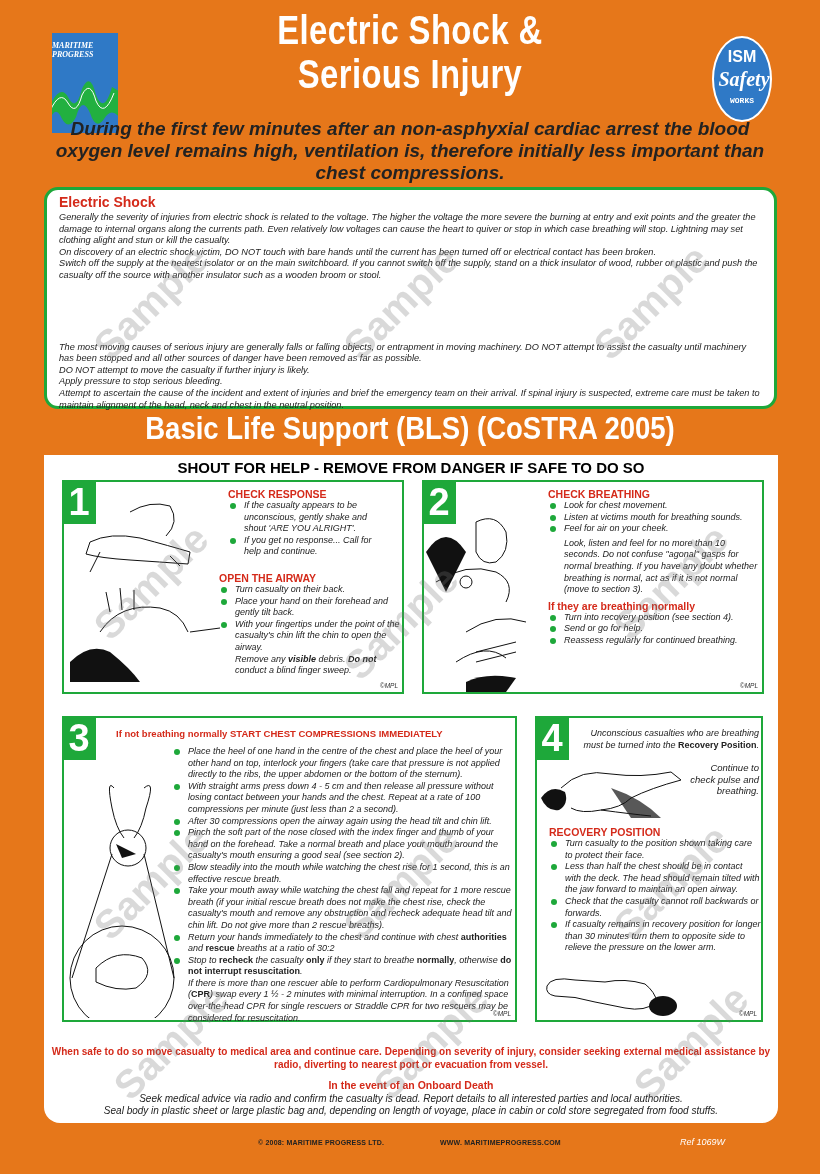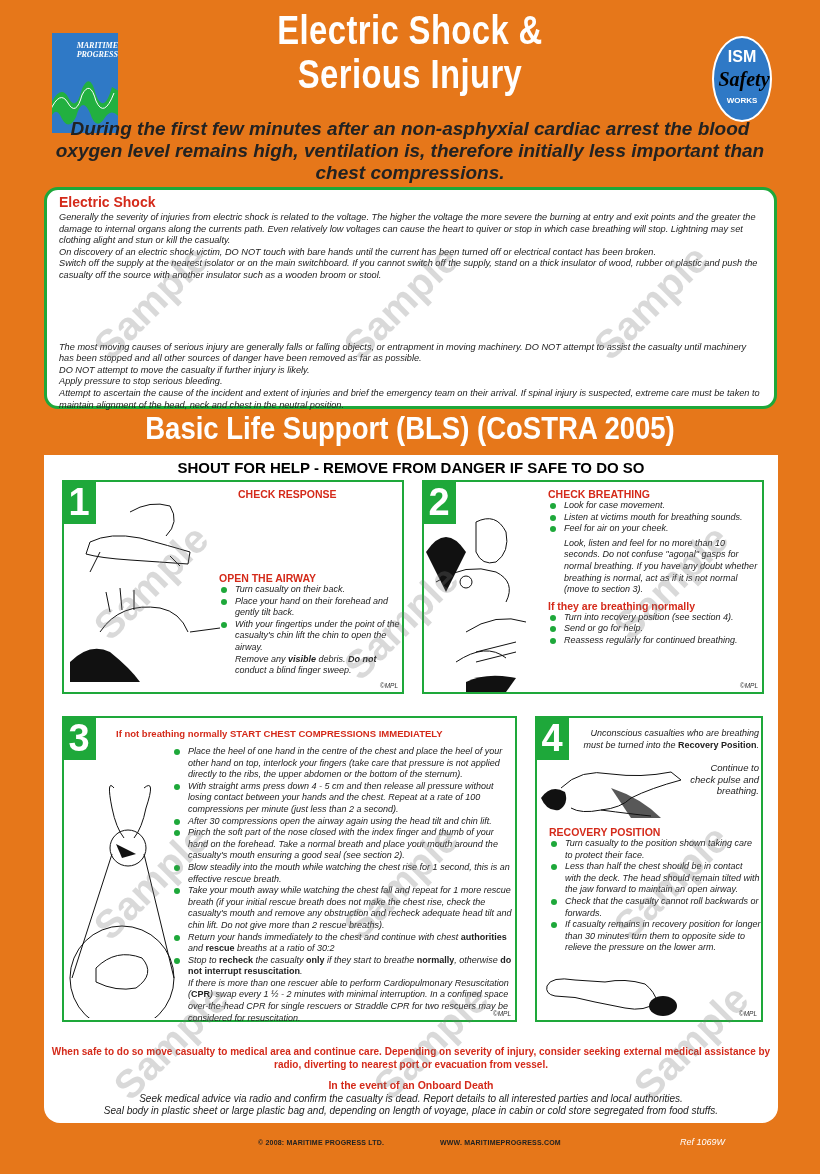--- a/index.html
+++ b/index.html
@@ -1,25 +1,25 @@
 <!DOCTYPE html>
 <html><head>
 <meta charset="utf-8">
 <style>
   * { box-sizing: border-box; margin: 0; padding: 0; }
   body { width: 820px; height: 1174px; background: #e6771a; font-family: "Liberation Sans", sans-serif; position: relative; overflow: hidden; }
   .abs { position: absolute; }
   .title { left: 0; width: 820px; top: 8px; text-align: center; color: #fff; font-family: "Liberation Sans", sans-serif; font-weight: bold; font-size: 40px; line-height: 44px; transform: scaleX(0.82); transform-origin: center; letter-spacing: 0.5px; }
   .subtitle { left: 40px; width: 740px; top: 118px; text-align: center; color: #222; font-style: italic; font-weight: bold; font-size: 19px; line-height: 22px; }
   .logo-mp { left: 52px; top: 33px; width: 66px; height: 100px; background: #2f79c6; }
-  .logo-mp .txt { position: absolute; top: 8px; left: 0; width: 66px; text-align: right; color: #fff; font-family: "Liberation Serif", serif; font-weight: bold; font-size: 8px; line-height: 9px; }
+  .logo-mp .txt { position: absolute; top: 8px; left: 0; width: 66px; text-align: left; color: #fff; font-family: "Liberation Serif", serif; font-weight: bold; font-size: 8px; line-height: 9px; }
   .logo-ism { left: 712px; top: 36px; width: 60px; height: 86px; border-radius: 50%; background: #2f79c6; border: 2px solid #fff; }
   .logo-ism .ism { position: absolute; top: 10px; width: 100%; text-align: center; color: #fff; font-weight: bold; font-size: 16px; }
-  .logo-ism .safety { position: absolute; top: 30px; left: -6px; width: 72px; text-align: center; color: #000000; font-family: "Liberation Serif", serif; font-style: italic; font-weight: bold; font-size: 20px; }
-  .logo-ism .works { position: absolute; top: 58px; width: 100%; text-align: center; color: #fff; font-family: Liberation Sans, sans-serif; font-weight: bold; font-size: 8px; }
+  .logo-ism .safety { position: absolute; top: 30px; left: -6px; width: 72px; text-align: center; color: #ffffff; font-family: "Liberation Serif", serif; font-style: italic; font-weight: bold; font-size: 20px; }
+  .logo-ism .works { position: absolute; top: 58px; width: 100%; text-align: center; color: #fff; font-family: Liberation Mono, monospace; font-weight: bold; font-size: 8px; }
 
   .es-panel { left: 44px; top: 187px; width: 733px; height: 222px; background: #fff; border: 3px solid #1ea83a; border-radius: 14px; padding: 4px 12px; }
   .es-head { color: #d42a1a; font-weight: bold; font-size: 14px; margin-bottom: 2px; }
   .es-text { color: #222; font-style: italic; font-size: 9.2px; line-height: 11.6px; }
   .es-gap { height: 60px; }
 
   .bls-title { left: 0; width: 820px; top: 410px; text-align: center; color: #fff; font-weight: bold; font-size: 32px; transform: scaleX(0.86); transform-origin: center; }
   .main-panel { left: 44px; top: 455px; width: 734px; height: 668px; background: #fff; border-radius: 0 0 16px 16px; }
   .shout { left: 44px; width: 734px; top: 459px; text-align: center; color: #000000; font-weight: bold; font-size: 15px; }
 
@@ -88,22 +88,26 @@
       <path d="M30 60 L20 80"></path>
         <path d="M100 64 L110 74"></path>
       <path d="M30 140 Q50 110 90 116 Q110 120 118 140"></path>
       <path d="M40 120 L36 100"></path>
         <path d="M52 118 L50 96"></path>
         <path d="M64 118 L64 98"></path>
       <path d="M120 140 L150 136"></path>
     </g>
     <path d="M0 170 Q20 150 40 160 Q60 176 70 190 L0 190 Z" fill="#111"></path>
   </svg>
-  <div class="abs" style="left:174px;top:6px;width:162px;">
+  <div class="abs" style="left:164px;top:6px;width:162px;">
     <div class="sec-h">CHECK RESPONSE</div>
+    <ul class="b">
+      <li>If the casualty appears to be unconscious, gently shake and shout 'ARE YOU ALRIGHT'.</li>
+      <li>If you get no response... Call for help and continue.</li>
+    </ul>
   </div>
   <div class="abs" style="left:155px;top:90px;width:182px;">
     <div class="sec-h">OPEN THE AIRWAY</div>
     <ul class="b">
       <li>Turn casualty on their back.</li>
       <li>Place your hand on their forehead and gently tilt back.</li>
       <li>With your fingertips under the point of the casualty's chin lift the chin to open the airway.</li>
     </ul>
     <div class="txt" style="padding-left:16px;"><span>Remove any </span><b>visible</b><span> debris. </span><b>Do not</b><span> conduct a blind finger sweep.</span></div>
   </div>
@@ -121,21 +125,21 @@
       <path d="M30 170 Q60 150 80 166"></path>
       <path d="M50 160 L90 150"></path>
         <path d="M50 170 L90 160"></path>
     </g>
     <path d="M0 60 Q20 30 40 60 Q30 80 20 100 Z" fill="#111"></path>
     <path d="M40 190 Q60 180 90 186 L80 200 L40 200 Z" fill="#111"></path>
   </svg>
   <div class="abs" style="left:124px;top:6px;width:214px;">
     <div class="sec-h">CHECK BREATHING</div>
     <ul class="b">
-      <li>Look for case movement.</li>
+      <li>Look for chest movement.</li>
       <li>Listen at victims mouth for breathing sounds.</li>
       <li>Feel for air on your cheek.</li>
     </ul>
     <div class="txt" style="padding-left:16px;margin-top:3px;">Look, listen and feel for no more than 10 seconds.  Do not confuse "agonal" gasps for normal breathing.  If you have any doubt whether breathing is normal, act as if it is not  normal (move to section 3).</div>
     <div class="sec-h" style="margin-top:4px;">If they are breathing normally</div>
     <ul class="b">
       <li>Turn into recovery position (see section 4).</li>
       <li>Send or go for help.</li>
       <li>Reassess regularly for continued breathing.</li>
     </ul>

